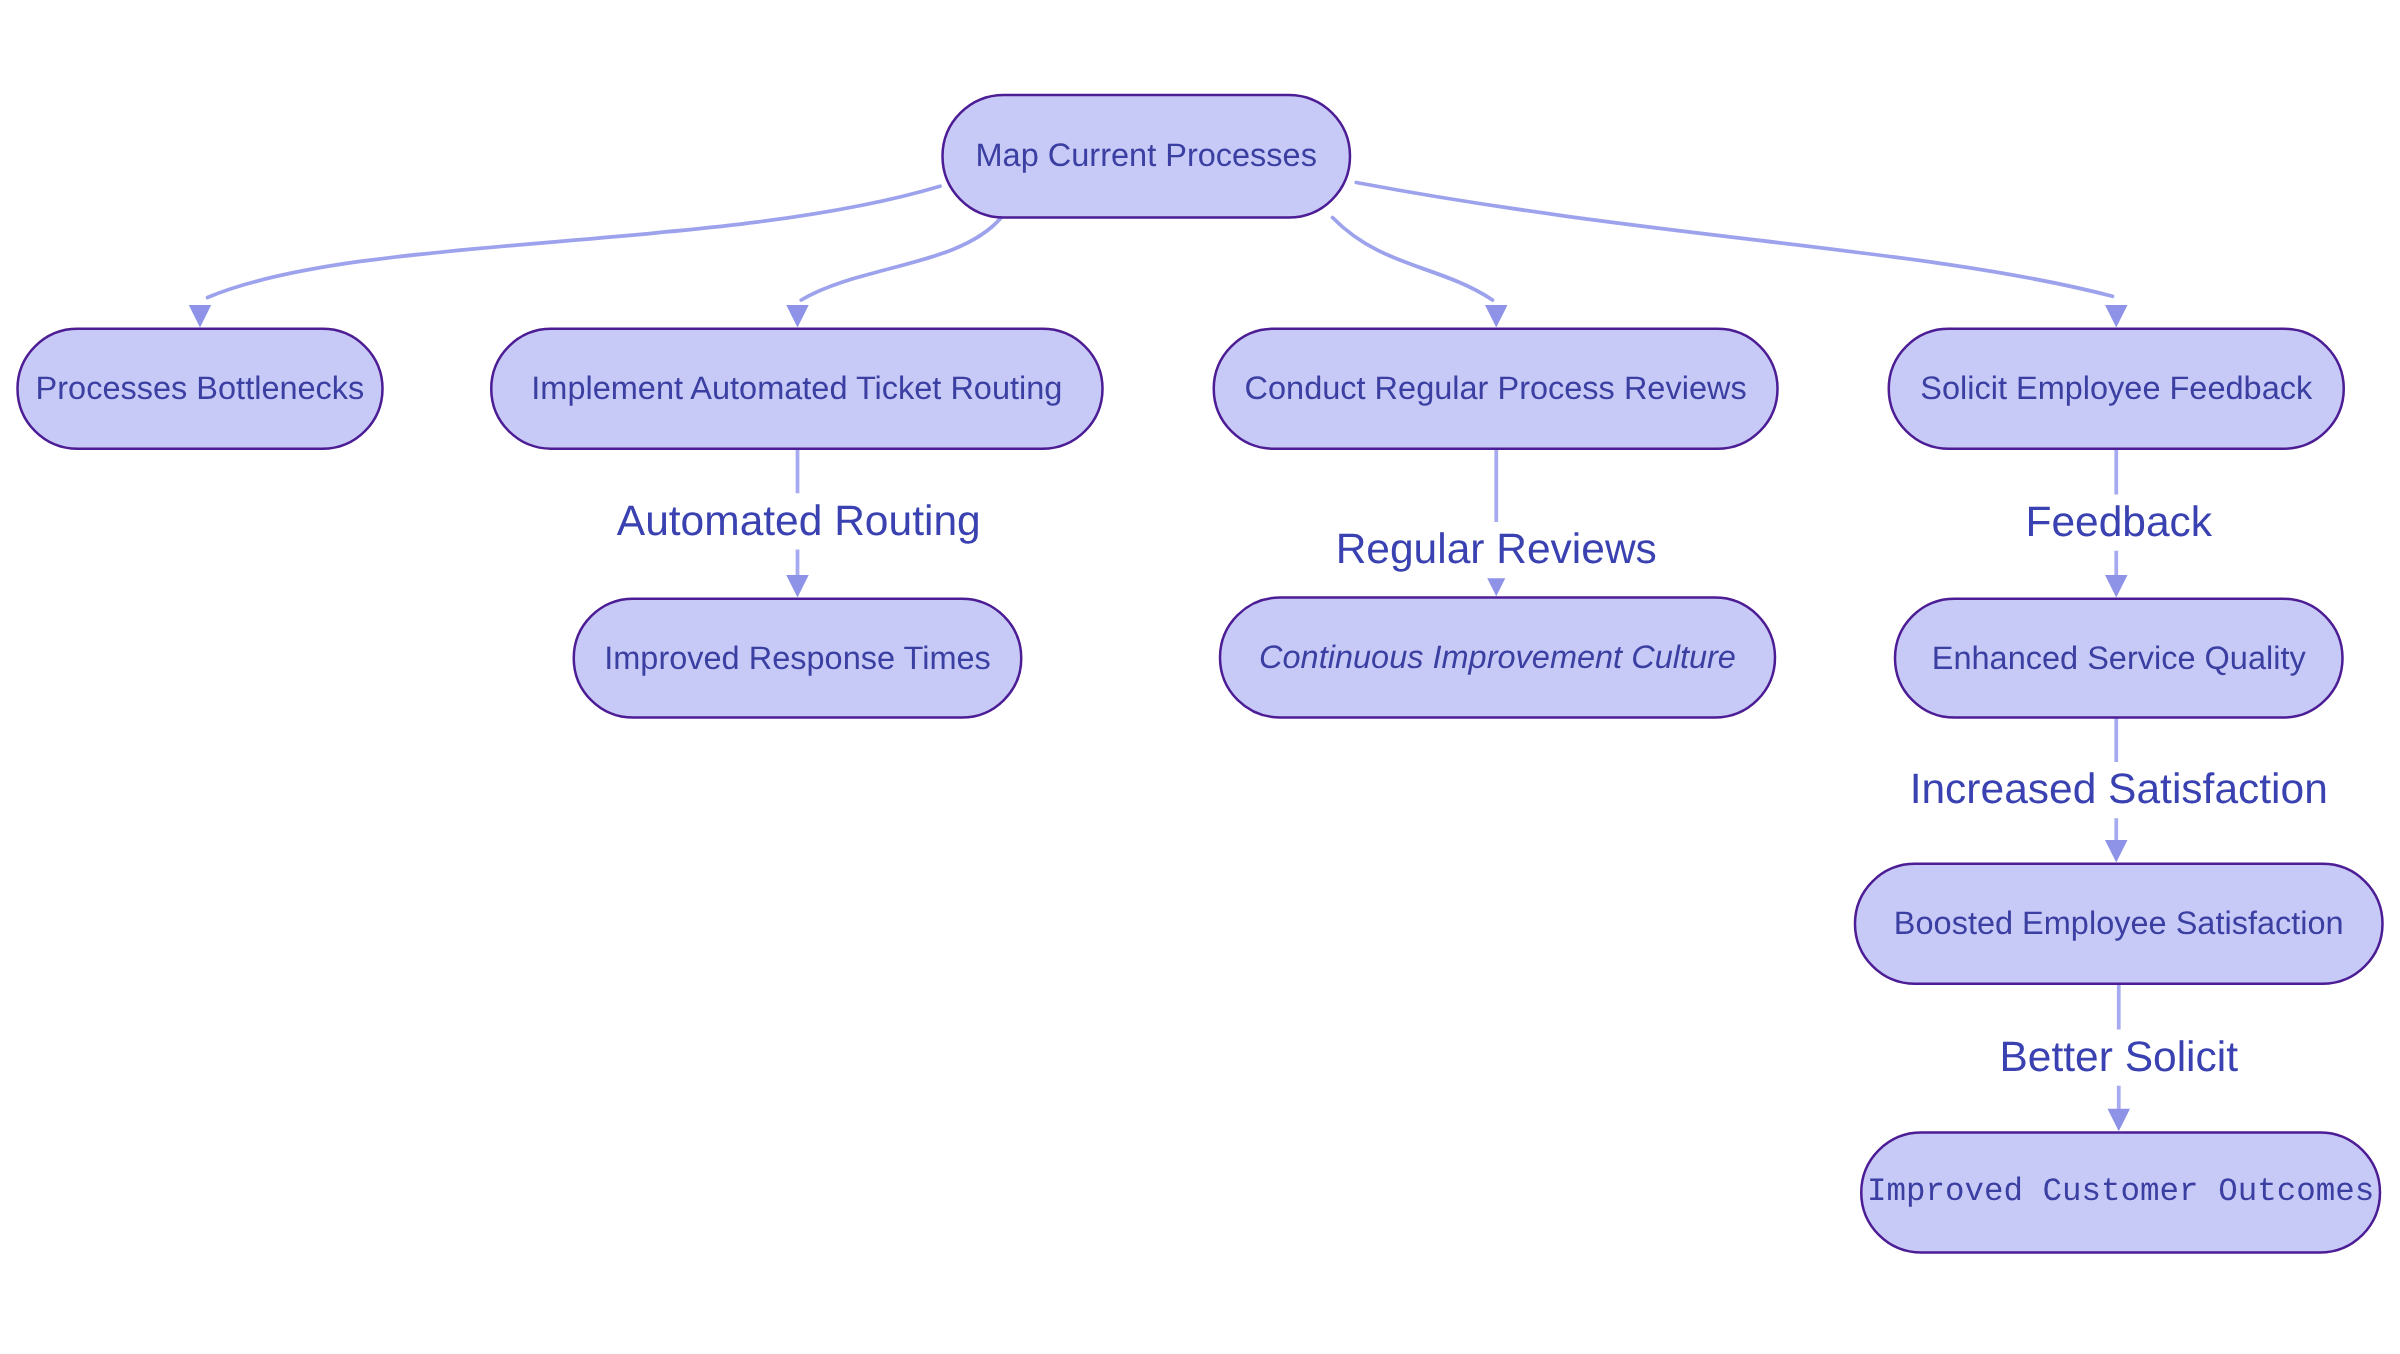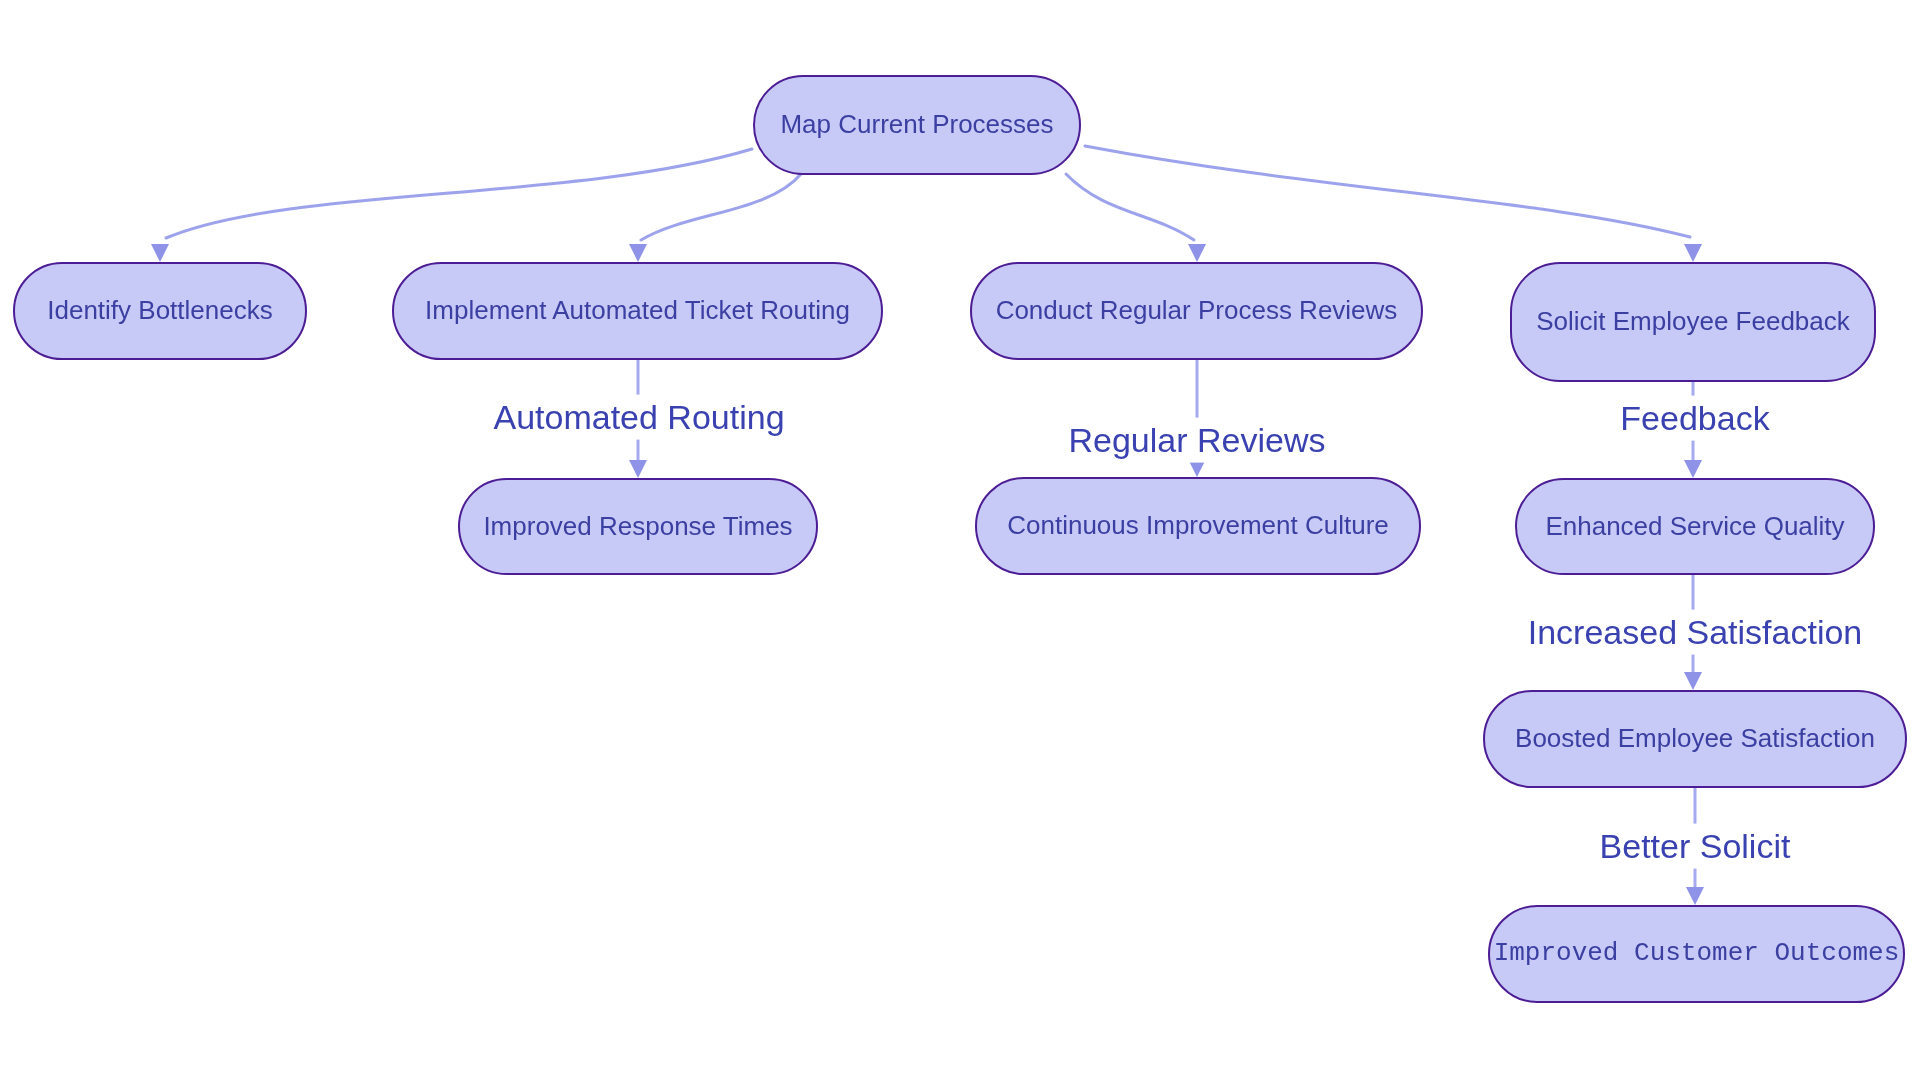--- a/index.html
+++ b/index.html
@@ -61,23 +61,23 @@
     font-size: 34px;
     line-height: 1.2;
     padding: 2px 10px;
     white-space: nowrap;
   }
   
   .n0 { left: 753px;  top: 75px;  width: 328px; height: 100px; }
   .n1 { left: 13px;   top: 262px; width: 294px; height: 98px; }
   .n2 { left: 392px;  top: 262px; width: 491px; height: 98px; }
   .n3 { left: 970px;  top: 262px; width: 453px; height: 98px; }
-  .n4 { left: 1510px; top: 262px; width: 366px; height: 120px; }
+  .n4 { left: 1510px; top: 262px; width: 366px; height: 98px; }
   .n5 { left: 458px;  top: 478px; width: 360px; height: 97px; }
-  .n6 { left: 975px;  top: 477px; width: 446px; height: 98px; }
+  .n6 { left: 975px;  top: 477px; width: 446px; height: 98px; font-style: italic; }
   .n7 { left: 1515px; top: 478px; width: 360px; height: 97px; }
   .n8 { left: 1483px; top: 690px; width: 424px; height: 98px; }
   .n9 { left: 1488px; top: 905px; width: 417px; height: 98px; font-family: Liberation Mono, monospace; }
   
   .l0 { left: 639px;  top: 417px; }
   .l1 { left: 1197px; top: 418px; margin-top: 22px; }
   .l2 { left: 1695px; top: 418px; }
   .l3 { left: 1695px; top: 632px; }
   .l4 { left: 1695px; top: 846px; }
 </style>
@@ -110,21 +110,21 @@
     <polygon class="arrowhead" points="1684,460 1702,460 1693,478"></polygon>
 
     <path class="edge-path vertical" d="M 1693 575 L 1693 672"></path>
     <polygon class="arrowhead" points="1684,672 1702,672 1693,690"></polygon>
 
     <path class="edge-path vertical" d="M 1695 788 L 1695 887"></path>
     <polygon class="arrowhead" points="1686,887 1704,887 1695,905"></polygon>
   </svg>
 
   <div class="node n0">Map Current Processes</div>
-  <div class="node n1">Identify Bottlenecks</div>
+  <div class="node n1">Processes Bottlenecks</div>
   <div class="node n2">Implement Automated Ticket Routing</div>
   <div class="node n3">Conduct Regular Process Reviews</div>
   <div class="node n4">Solicit Employee Feedback</div>
   <div class="node n5">Improved Response Times</div>
   <div class="node n6">Continuous Improvement Culture</div>
   <div class="node n7">Enhanced Service Quality</div>
   <div class="node n8">Boosted Employee Satisfaction</div>
   <div class="node n9">Improved Customer Outcomes</div>
 
   <div class="edge-label l0">Automated Routing</div>

